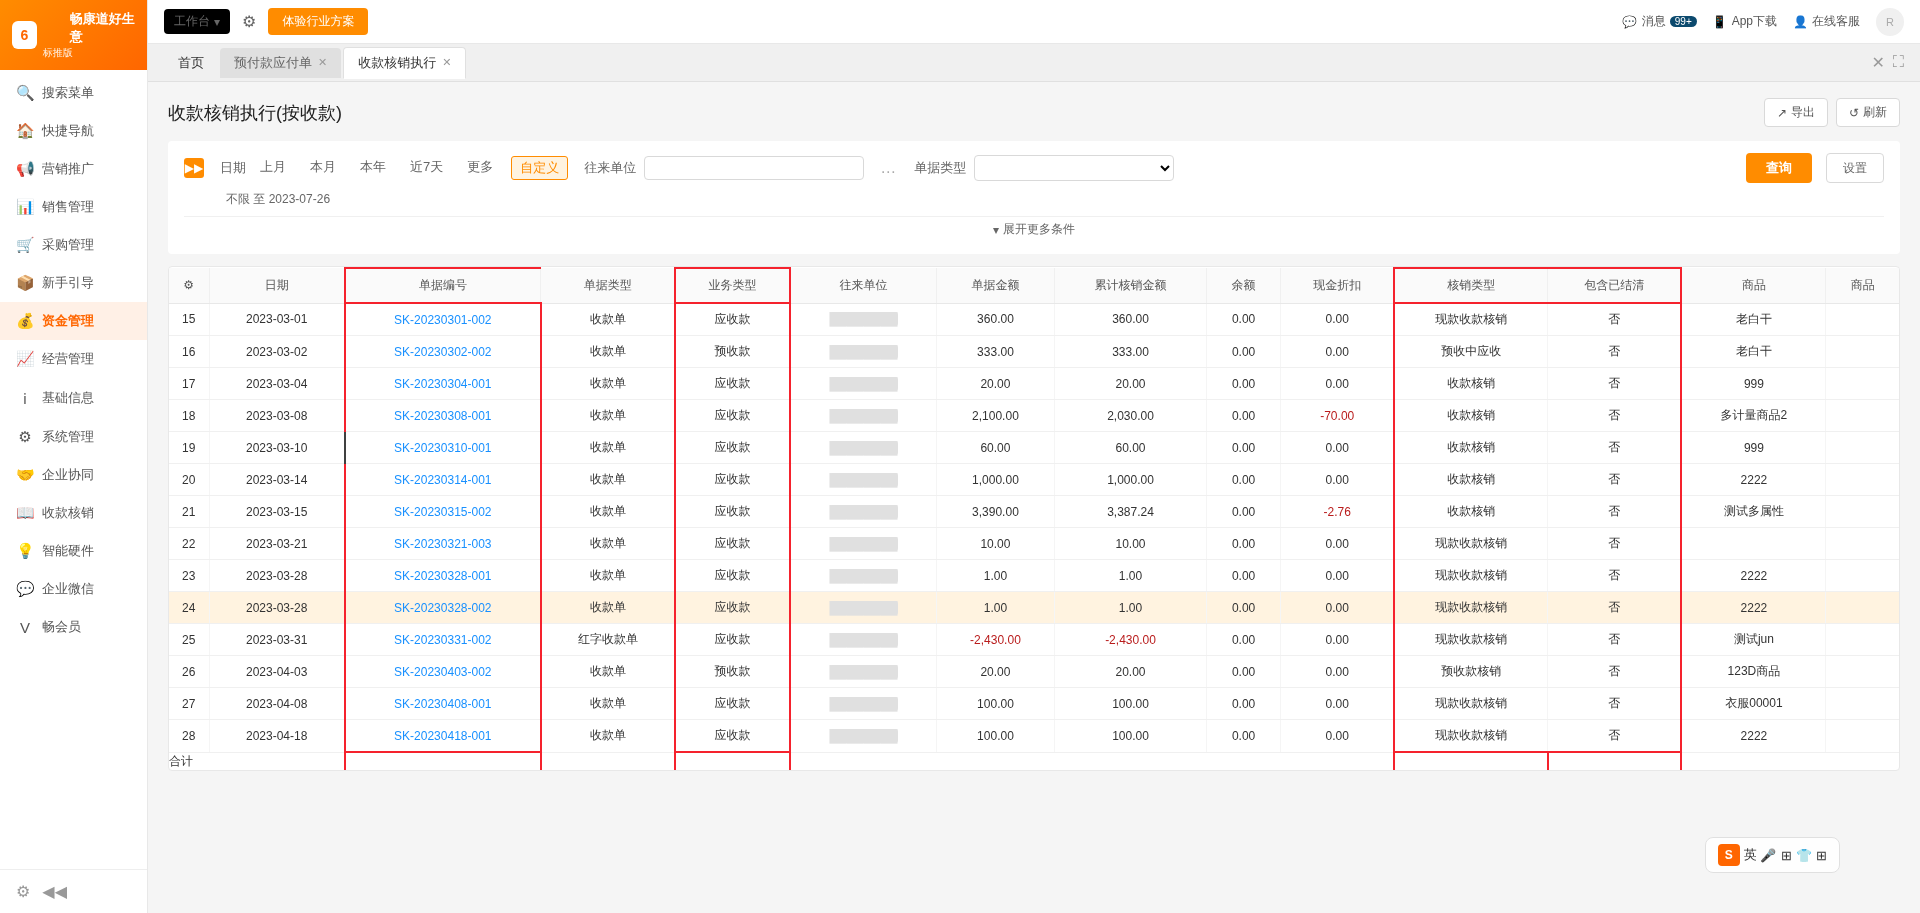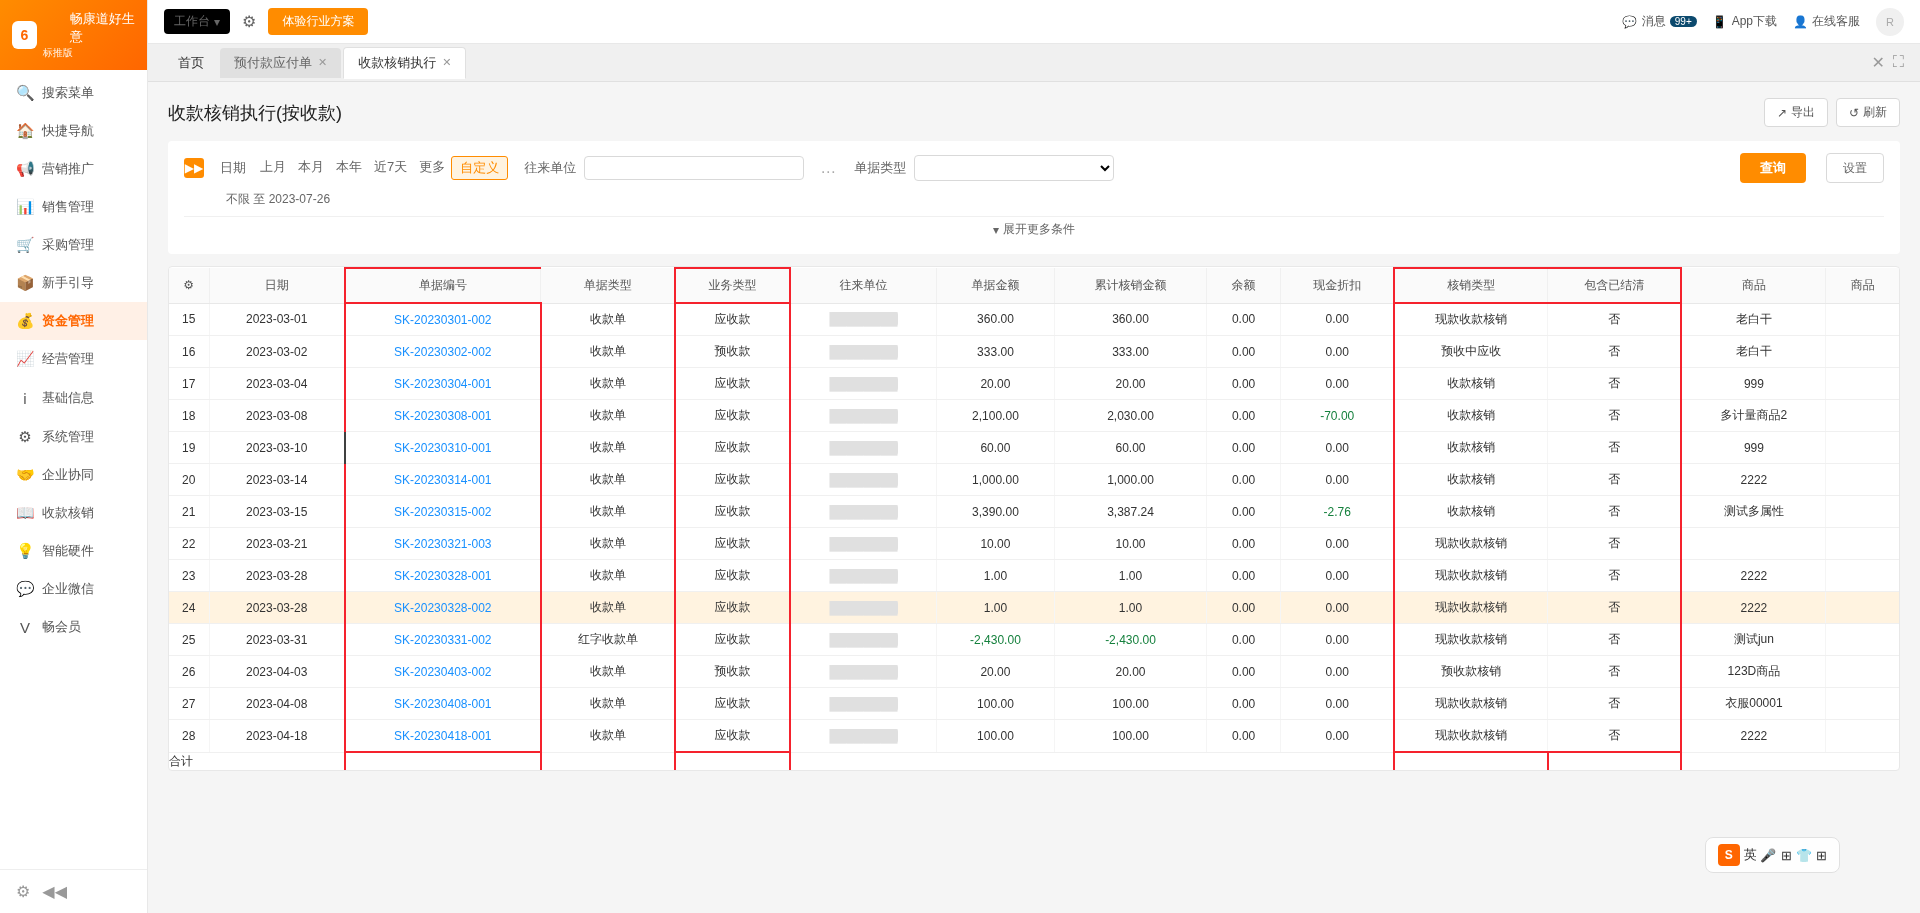--- a/index.html
+++ b/index.html
@@ -27,21 +27,21 @@
     .sidebar-logo-icon {
       width: 28px; height: 28px;
       background: #fff;
       border-radius: 6px;
       display: flex; align-items: center; justify-content: center;
       color: #ff6600;
       font-weight: bold;
       font-size: 14px;
     }
     .sidebar-logo-text { font-size: 11px; line-height: 1.4; }
-    .sidebar-logo-text .brand { font-size: 13px; font-weight: normal; margin-left: 27px; }
+    .sidebar-logo-text .brand { font-size: 13px; font-weight: bold; margin-left: 27px; }
     .sidebar-logo-text .sub { font-size: 10px; opacity: 0.9; }
     .sidebar-nav { flex: 1; overflow-y: auto; padding: 4px 0; }
     .sidebar-item {
       display: flex; align-items: center; gap: 8px;
       padding: 10px 16px;
       cursor: pointer;
       color: #555;
       font-size: 13px;
     }
     .sidebar-item.active { background: #fff0e6; color: #ff6600; font-weight: bold; }
@@ -151,21 +151,21 @@
     .filter-panel {
       background: #fff;
       border-radius: 4px;
       padding: 12px 16px;
       margin-bottom: 12px;
       display: flex; flex-direction: column; gap: 8px;
     }
     .filter-row { display: flex; align-items: center; gap: 16px; }
     .filter-group { display: flex; align-items: center; gap: 8px; font-size: 13px; }
     .filter-label { color: #666; white-space: nowrap; }
-    .filter-date-options { display: flex; gap: 0; }
+    .filter-date-options { display: flex; gap: 12px; }
     .date-opt {
       cursor: pointer; color: #666; font-size: 13px;
       padding: 2px 6px;
     }
     .date-opt.custom {
       background: #fff3e0;
       border: 1px solid #ff8c00;
       border-radius: 3px;
       color: #ff8c00;
       padding: 2px 8px;
@@ -235,21 +235,21 @@
     tbody td {
       border-bottom: 1px solid #f0f0f0;
       border-right: 1px solid #f5f5f5;
       padding: 7px 10px;
       text-align: center;
       white-space: nowrap;
     }
     tbody td:last-child { border-right: none; }
     tbody tr.highlighted { background: #fff3e0; }
     .link-text { color: #1890ff; cursor: pointer; text-decoration: none; }
-    .negative { color: #15803d; }
+    .negative { color: #b91c1c; }
 
     
     ::-webkit-scrollbar { width: 6px; height: 6px; }
     ::-webkit-scrollbar-thumb { background: #ccc; border-radius: 3px; }
     .expand-arrow {
       width: 20px; height: 20px;
       background: #ff8c00;
       color: #fff;
       border-radius: 3px;
       display: flex; align-items: center; justify-content: center;
@@ -438,21 +438,21 @@
           <span class="filter-label">往来单位</span>
           <input class="filter-input" placeholder="" style="width: 220px;">
         </div>
         <span class="dots-btn">…</span>
         <div class="filter-group">
           <span class="filter-label">单据类型</span>
           <select class="filter-select" style="width:200px;">
             <option></option>
           </select>
         </div>
-        <div style="margin-left:auto;display:flex;gap:20px;padding-left:25px;">
+        <div style="margin-left:auto;display:flex;gap:14px;padding-left:25px;">
           <button class="query-btn">查询</button>
           <button class="setting-btn">设置</button>
         </div>
       </div>
       <div class="filter-row">
         <div style="margin-left:42px;color:#666;font-size:12px;">不限 至 2023-07-26</div>
       </div>
       <div class="expand-more">
         <span>▾</span>
         <span>展开更多条件</span>

